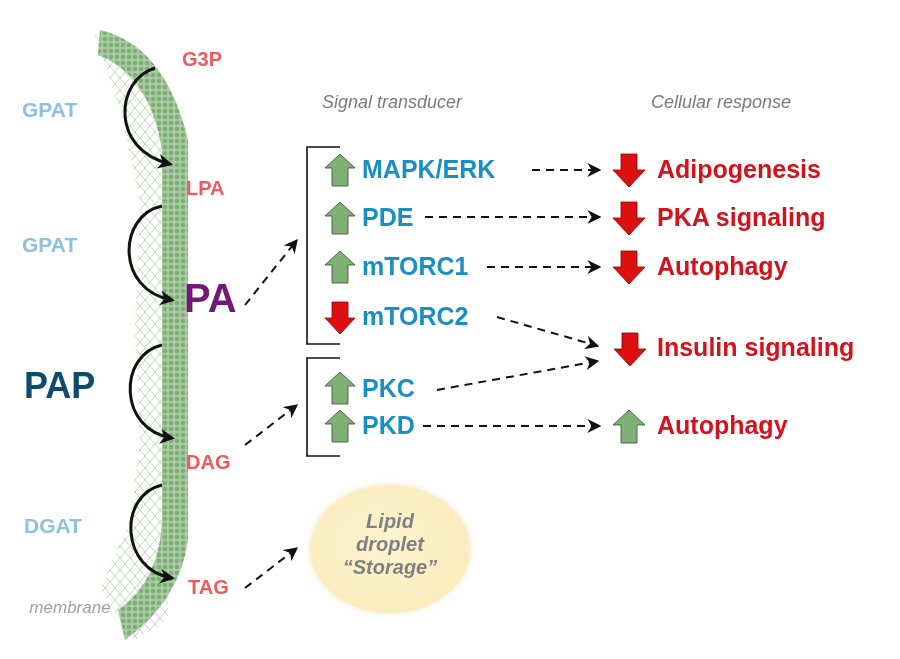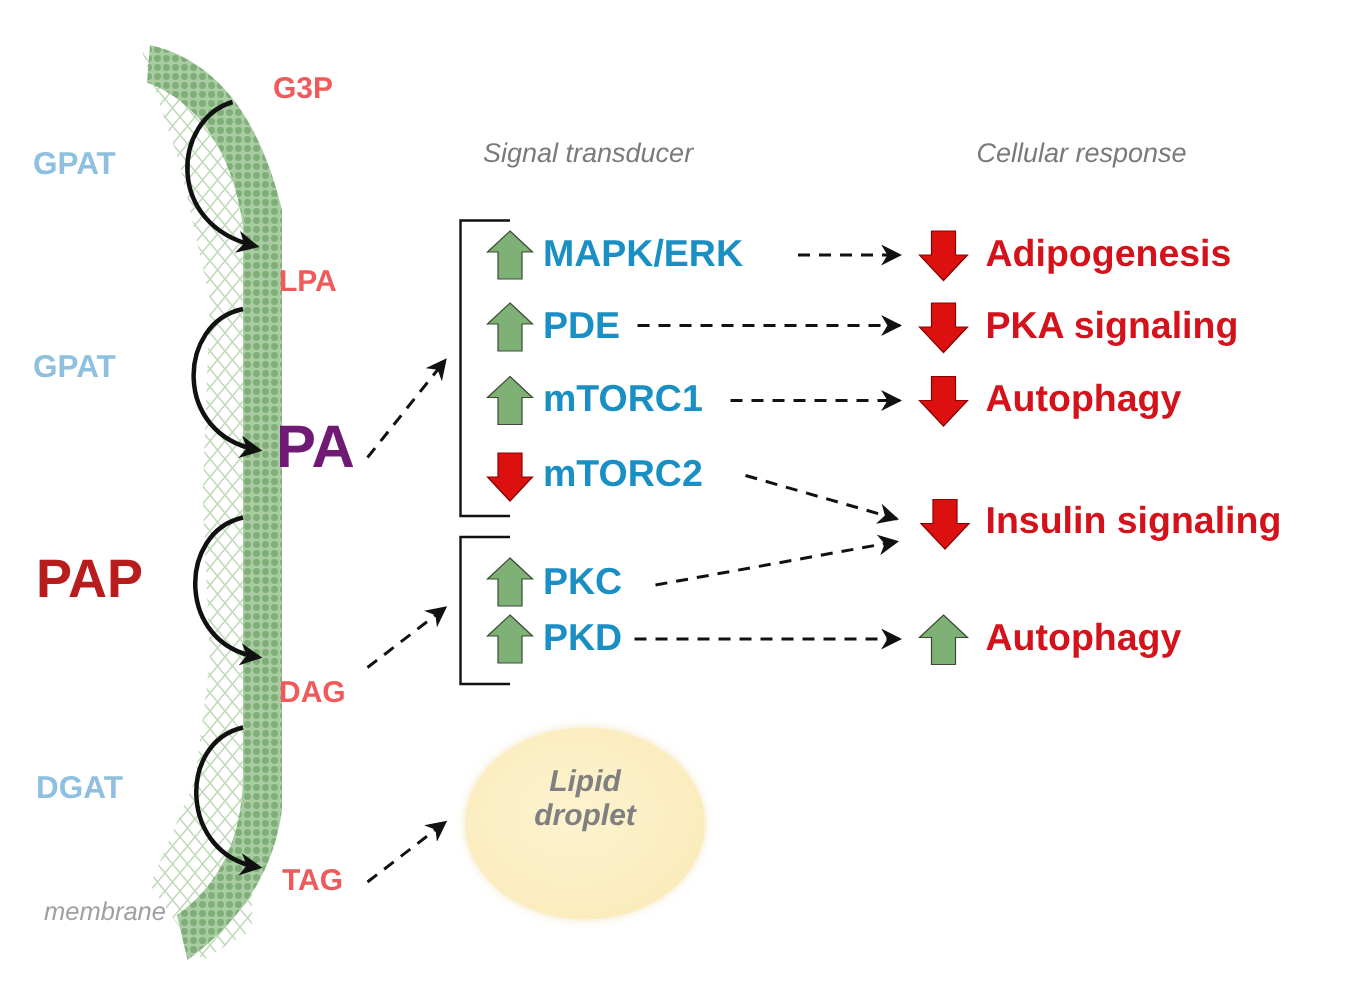--- a/index.html
+++ b/index.html
@@ -1,20 +1,20 @@
 <!DOCTYPE html>
 <html><head>
 <meta charset="utf-8">
 <style>
   html, body { margin:0; padding:0; background:#ffffff; }
   body { width:900px; height:659px; position:relative; overflow:hidden;
          font-family: "Liberation Sans", "DejaVu Sans", sans-serif; }
   .abs { position:absolute; white-space:nowrap; }
   .enzyme { color:#8fc0e0; font-weight:bold; font-size:21px; }
-  .enzyme.big { color:#b91c1c; font-size:36px; }
+  .enzyme.big { color:#0c4a6e; font-size:36px; }
   .metab { color:#f05a5a; font-weight:bold; font-size:20px; }
   .metab.big { color:#701a75; font-size:40px; }
   .hdr { color:#7a7a7a; font-style:italic; font-size:18px; }
   .trans { color:#1a8fc4; font-weight:bold; font-size:25px; }
   .resp { color:#d4121b; font-weight:bold; font-size:25px; }
   .er { color:#a0a0a0; font-style:italic; font-size:17px; text-align:center; line-height:22px; }
   .droplet { position:absolute; left:310px; top:485px; width:160px; height:128px; border-radius:50%;
              background:radial-gradient(ellipse at 45% 45%, #fdf3cf 0%, #fbecbd 70%, #f6e3a8 100%);
              box-shadow: 0 0 6px rgba(230,210,150,0.6); }
   .droplet-text { position:absolute; left:310px; top:510px; width:160px; text-align:center;
@@ -116,13 +116,14 @@
 <div class="abs resp" style="left:657px; top:155px;">Adipogenesis</div>
 <div class="abs resp" style="left:657px; top:203px;">PKA signaling</div>
 <div class="abs resp" style="left:657px; top:252px;">Autophagy</div>
 <div class="abs resp" style="left:657px; top:333px;">Insulin signaling</div>
 <div class="abs resp" style="left:657px; top:411px;">Autophagy</div>
 
 <div class="droplet"></div>
 <div class="droplet-text">
   <div>Lipid</div>
   <div>droplet</div>
+  <div>“Storage”</div>
 </div>
 
 </body></html>

